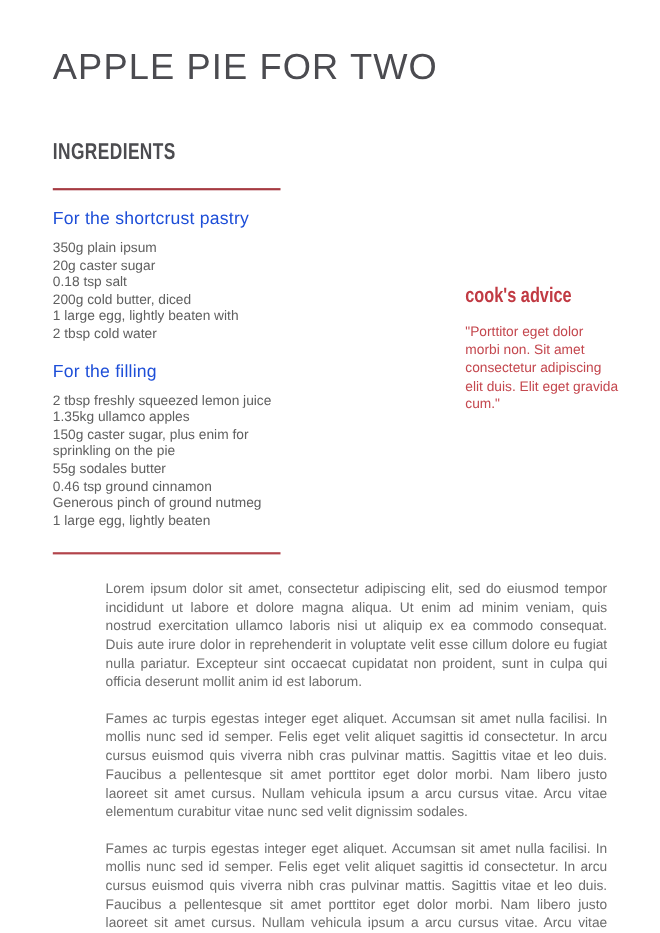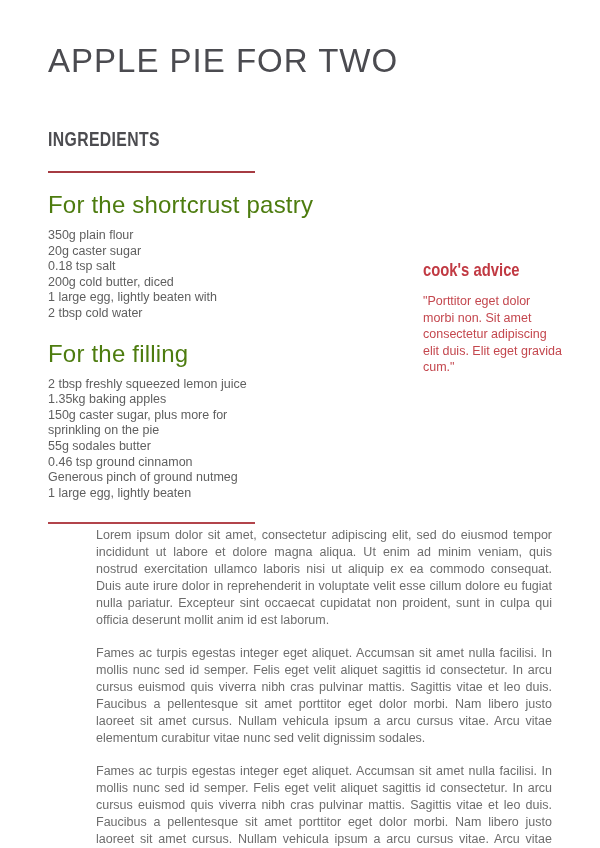--- a/index.html
+++ b/index.html
@@ -40,23 +40,23 @@
   }
   .rule {
     width: 207px;
     height: 2px;
     background: #a63b42;
   }
   .rule-top { margin-top: 20px; }
   .rule-bottom { margin-top: 21px; height: 2px; background: #b2444b; }
 
   .sub-heading {
-    font-size: 24px;
+    font-size: 16px;
     font-weight: 400;
-    color: #4d7c0f;
+    color: #1d4ed8;
     letter-spacing: 0.2px;
   }
   .sub-heading.pastry { margin-top: 18px; }
   .sub-heading.filling { margin-top: 18px; }
 
   .ing-list {
     margin-top: 9px;
     width: 230px;
     list-style: none;
     font-size: 12.5px;
@@ -108,33 +108,33 @@
 <div class="page">
 
   <div class="main-col">
     <h1 class="recipe-title">APPLE PIE FOR TWO</h1>
 
     <h2 class="section-heading">INGREDIENTS</h2>
     <div class="rule rule-top"></div>
 
     <h3 class="sub-heading pastry">For the shortcrust pastry</h3>
     <ul class="ing-list">
-      <li>350g plain flour</li>
+      <li>350g plain ipsum</li>
       <li>20g caster sugar</li>
       <li>0.18 tsp salt</li>
       <li>200g cold butter, diced</li>
       <li>1 large egg, lightly beaten with</li>
       <li>2 tbsp cold water</li>
     </ul>
 
     <h3 class="sub-heading filling">For the filling</h3>
     <ul class="ing-list">
       <li>2 tbsp freshly squeezed lemon juice</li>
-      <li>1.35kg baking apples</li>
-      <li>150g caster sugar, plus more for sprinkling on the pie</li>
+      <li>1.35kg ullamco apples</li>
+      <li>150g caster sugar, plus enim for sprinkling on the pie</li>
       <li>55g sodales butter</li>
       <li>0.46 tsp ground cinnamon</li>
       <li>Generous pinch of ground nutmeg</li>
       <li>1 large egg, lightly beaten</li>
     </ul>
 
     <div class="rule rule-bottom"></div>
   </div>
 
   <div class="advice">

